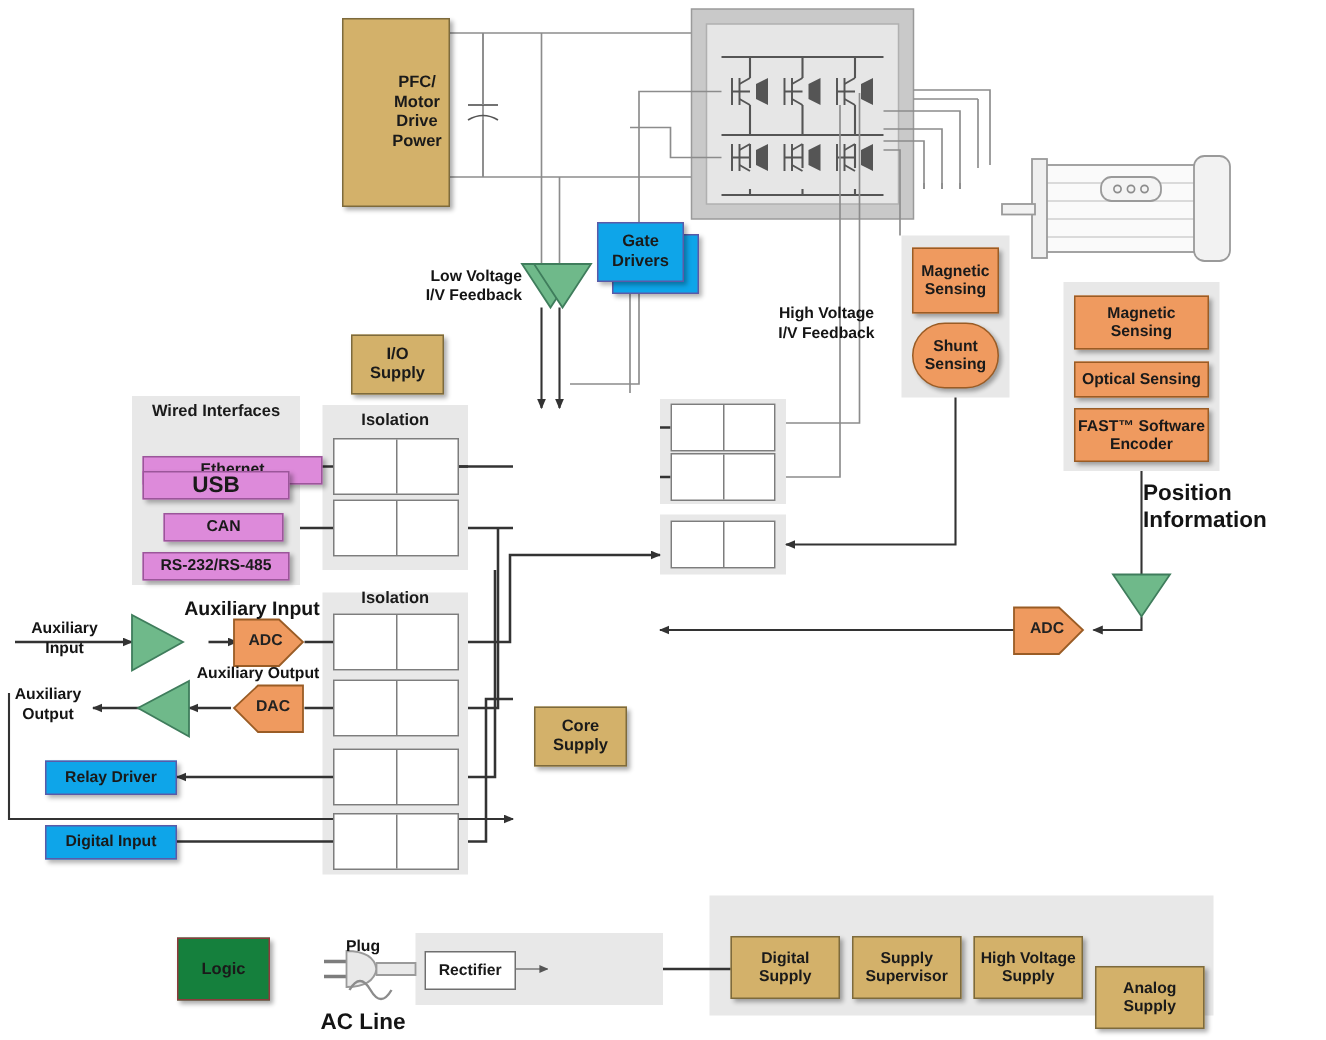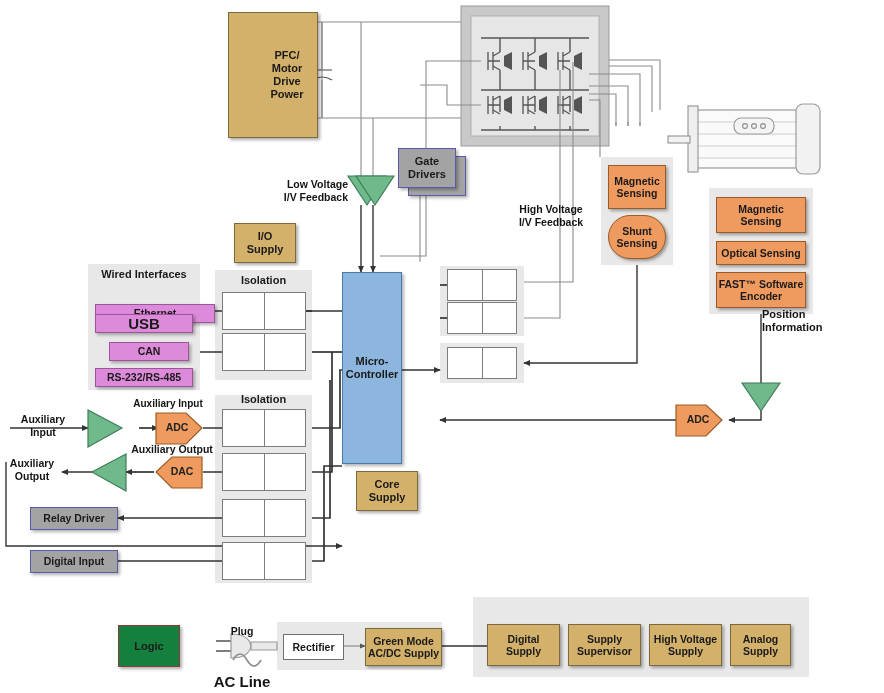--- a/index.html
+++ b/index.html
@@ -12,21 +12,21 @@
 
   
   .blk{position:absolute;box-sizing:border-box;display:flex;align-items:center;
        justify-content:center;text-align:center;font-weight:bold;color:#1a1a1a;
        border:1px solid #8a8a8a;line-height:1.18;}
   .blk span{display:block;}
 
   .tan{background:#d3b16a;border-color:#7d6a3c;box-shadow:2px 2px 3px rgba(0,0,0,.33);}
   .orange{background:#ef9a5f;border-color:#9a5c25;box-shadow:2px 2px 3px rgba(0,0,0,.33);}
   .magenta{background:#dd8ada;border-color:#9b569a;box-shadow:2px 2px 3px rgba(0,0,0,.3);}
-  .periw{background:#a3a3a3;border-color:#5a5aa8;box-shadow:2px 2px 3px rgba(0,0,0,.3);}
+  .periw{background:#0ea5e9;border-color:#5a5aa8;box-shadow:2px 2px 3px rgba(0,0,0,.3);}
   .mcu{background:#8cb6de;border-color:#4d7ba8;box-shadow:2px 2px 3px rgba(0,0,0,.3);}
   .red{background:#15803d;border-color:#8e3a3c;box-shadow:2px 2px 3px rgba(0,0,0,.33);}
   .white{background:#ffffff;border-color:#6f6f6f;}
 
   .group{position:absolute;background:#e8e8e8;border:0;box-sizing:border-box;}
   .grouplbl{position:absolute;font-weight:bold;color:#1a1a1a;text-align:center;
             white-space:nowrap;}
 
   .freelbl{position:absolute;font-weight:bold;color:#141414;text-align:center;
            line-height:1.22;white-space:pre-line;}
@@ -318,36 +318,33 @@
   <div class="isocell" style="left:222px;top:292px;width:84px;height:38px;"></div>
   <div class="isocell" style="left:222px;top:333px;width:84px;height:38px;"></div>
   <div class="isocell" style="left:222px;top:409px;width:84px;height:38px;"></div>
   <div class="isocell" style="left:222px;top:453px;width:84px;height:38px;"></div>
   <div class="isocell" style="left:222px;top:499px;width:84px;height:38px;"></div>
   <div class="isocell" style="left:222px;top:542px;width:84px;height:38px;"></div>
   <div class="isocell" style="left:447px;top:269px;width:70px;height:32px;"></div>
   <div class="isocell" style="left:447px;top:302px;width:70px;height:32px;"></div>
   <div class="isocell" style="left:447px;top:347px;width:70px;height:32px;"></div>
 
-  <div class="blk tan" style="left:228px;top:12px;width:90px;height:126px;font-size:11px;padding-left:28px;">
+  <div class="blk tan" style="left:228px;top:12px;width:72px;height:126px;font-size:11px;padding-left:28px;">
     <span>PFC/<br>Motor<br>Drive<br>Power</span>
   </div>
 
   <div class="blk periw" style="left:408px;top:156px;width:58px;height:40px;font-size:11px;"></div>
   <div class="blk periw" style="left:398px;top:148px;width:58px;height:40px;font-size:11px;">
     <span>Gate<br>Drivers</span>
   </div>
 
   <div class="blk tan" style="left:234px;top:223px;width:62px;height:40px;font-size:11px;">
     <span>I/O<br>Supply</span>
   </div>
 
-  <div class="blk mcu" style="left:342px;top:272px;width:60px;height:192px;font-size:11px;">
-    <span>Micro-<br>Controller</span>
-  </div>
 
   <div class="blk tan" style="left:356px;top:471px;width:62px;height:40px;font-size:11px;">
     <span>Core<br>Supply</span>
   </div>
 
   <div class="grouplbl" style="left:88px;top:268px;width:112px;font-size:11px;">Wired Interfaces</div>
   <div class="blk magenta" style="left:95px;top:288px;width:120px;height:19px;font-size:10.5px;margin-top:16px;">
     <span>Ethernet</span>
   </div>
   <div class="blk magenta" style="left:95px;top:314px;width:98px;height:19px;font-size:15px;">
@@ -386,43 +383,40 @@
   <div class="blk periw" style="left:30px;top:550px;width:88px;height:23px;font-size:10.5px;">
     <span>Digital Input</span>
   </div>
 
   <div class="blk red" style="left:118px;top:625px;width:62px;height:42px;font-size:11px;">
     <span>Logic</span>
   </div>
   <div class="blk white" style="left:283px;top:634px;width:61px;height:26px;font-size:10.5px;font-weight:bold;">
     <span>Rectifier</span>
   </div>
-  <div class="blk tan" style="left:365px;top:628px;width:77px;height:38px;font-size:10.5px;">
-    <span>Green Mode<br>AC/DC Supply</span>
-  </div>
 
   <div class="blk tan" style="left:487px;top:624px;width:73px;height:42px;font-size:10.5px;">
     <span>Digital<br>Supply</span>
   </div>
   <div class="blk tan" style="left:568px;top:624px;width:73px;height:42px;font-size:10.5px;">
     <span>Supply<br>Supervisor</span>
   </div>
   <div class="blk tan" style="left:649px;top:624px;width:73px;height:42px;font-size:10.5px;">
     <span>High Voltage<br>Supply</span>
   </div>
-  <div class="blk tan" style="left:730px;top:624px;width:61px;height:42px;font-size:10.5px;">
+  <div class="blk tan" style="left:730px;top:644px;width:73px;height:42px;font-size:10.5px;">
     <span>Analog<br>Supply</span>
   </div>
 
   <div class="freelbl" style="left:262px;top:178px;width:86px;font-size:10.5px;text-align:right;">Low Voltage<br>I/V Feedback</div>
   <div class="freelbl" style="left:505px;top:203px;width:92px;font-size:10.5px;">High Voltage<br>I/V Feedback</div>
-  <div class="freelbl" style="left:762px;top:308px;width:96px;font-size:11px;text-align:left;">Position<br>Information</div>
+  <div class="freelbl" style="left:762px;top:320px;width:96px;font-size:15px;text-align:left;">Position<br>Information</div>
 
   <div class="freelbl" style="left:4px;top:413px;width:78px;font-size:10.5px;">Auxiliary<br>Input</div>
-  <div class="freelbl" style="left:118px;top:398px;width:100px;font-size:10px;">Auxiliary Input</div>
+  <div class="freelbl" style="left:118px;top:398px;width:100px;font-size:13px;">Auxiliary Input</div>
   <div class="freelbl" style="left:0px;top:457px;width:64px;font-size:10.5px;">Auxiliary<br>Output</div>
   <div class="freelbl" style="left:118px;top:443px;width:108px;font-size:10.5px;">Auxiliary Output</div>
 
   <div class="freelbl" style="left:158px;top:421px;width:38px;font-size:10.5px;color:#222;">ADC</div>
   <div class="freelbl" style="left:163px;top:465px;width:38px;font-size:10.5px;color:#222;">DAC</div>
   <div class="freelbl" style="left:679px;top:413px;width:38px;font-size:10.5px;color:#222;">ADC</div>
 
   <div class="freelbl" style="left:215px;top:625px;width:54px;font-size:10.5px;">Plug</div>
   <div class="freelbl" style="left:211px;top:673px;width:62px;font-size:15px;">AC Line</div>
 

